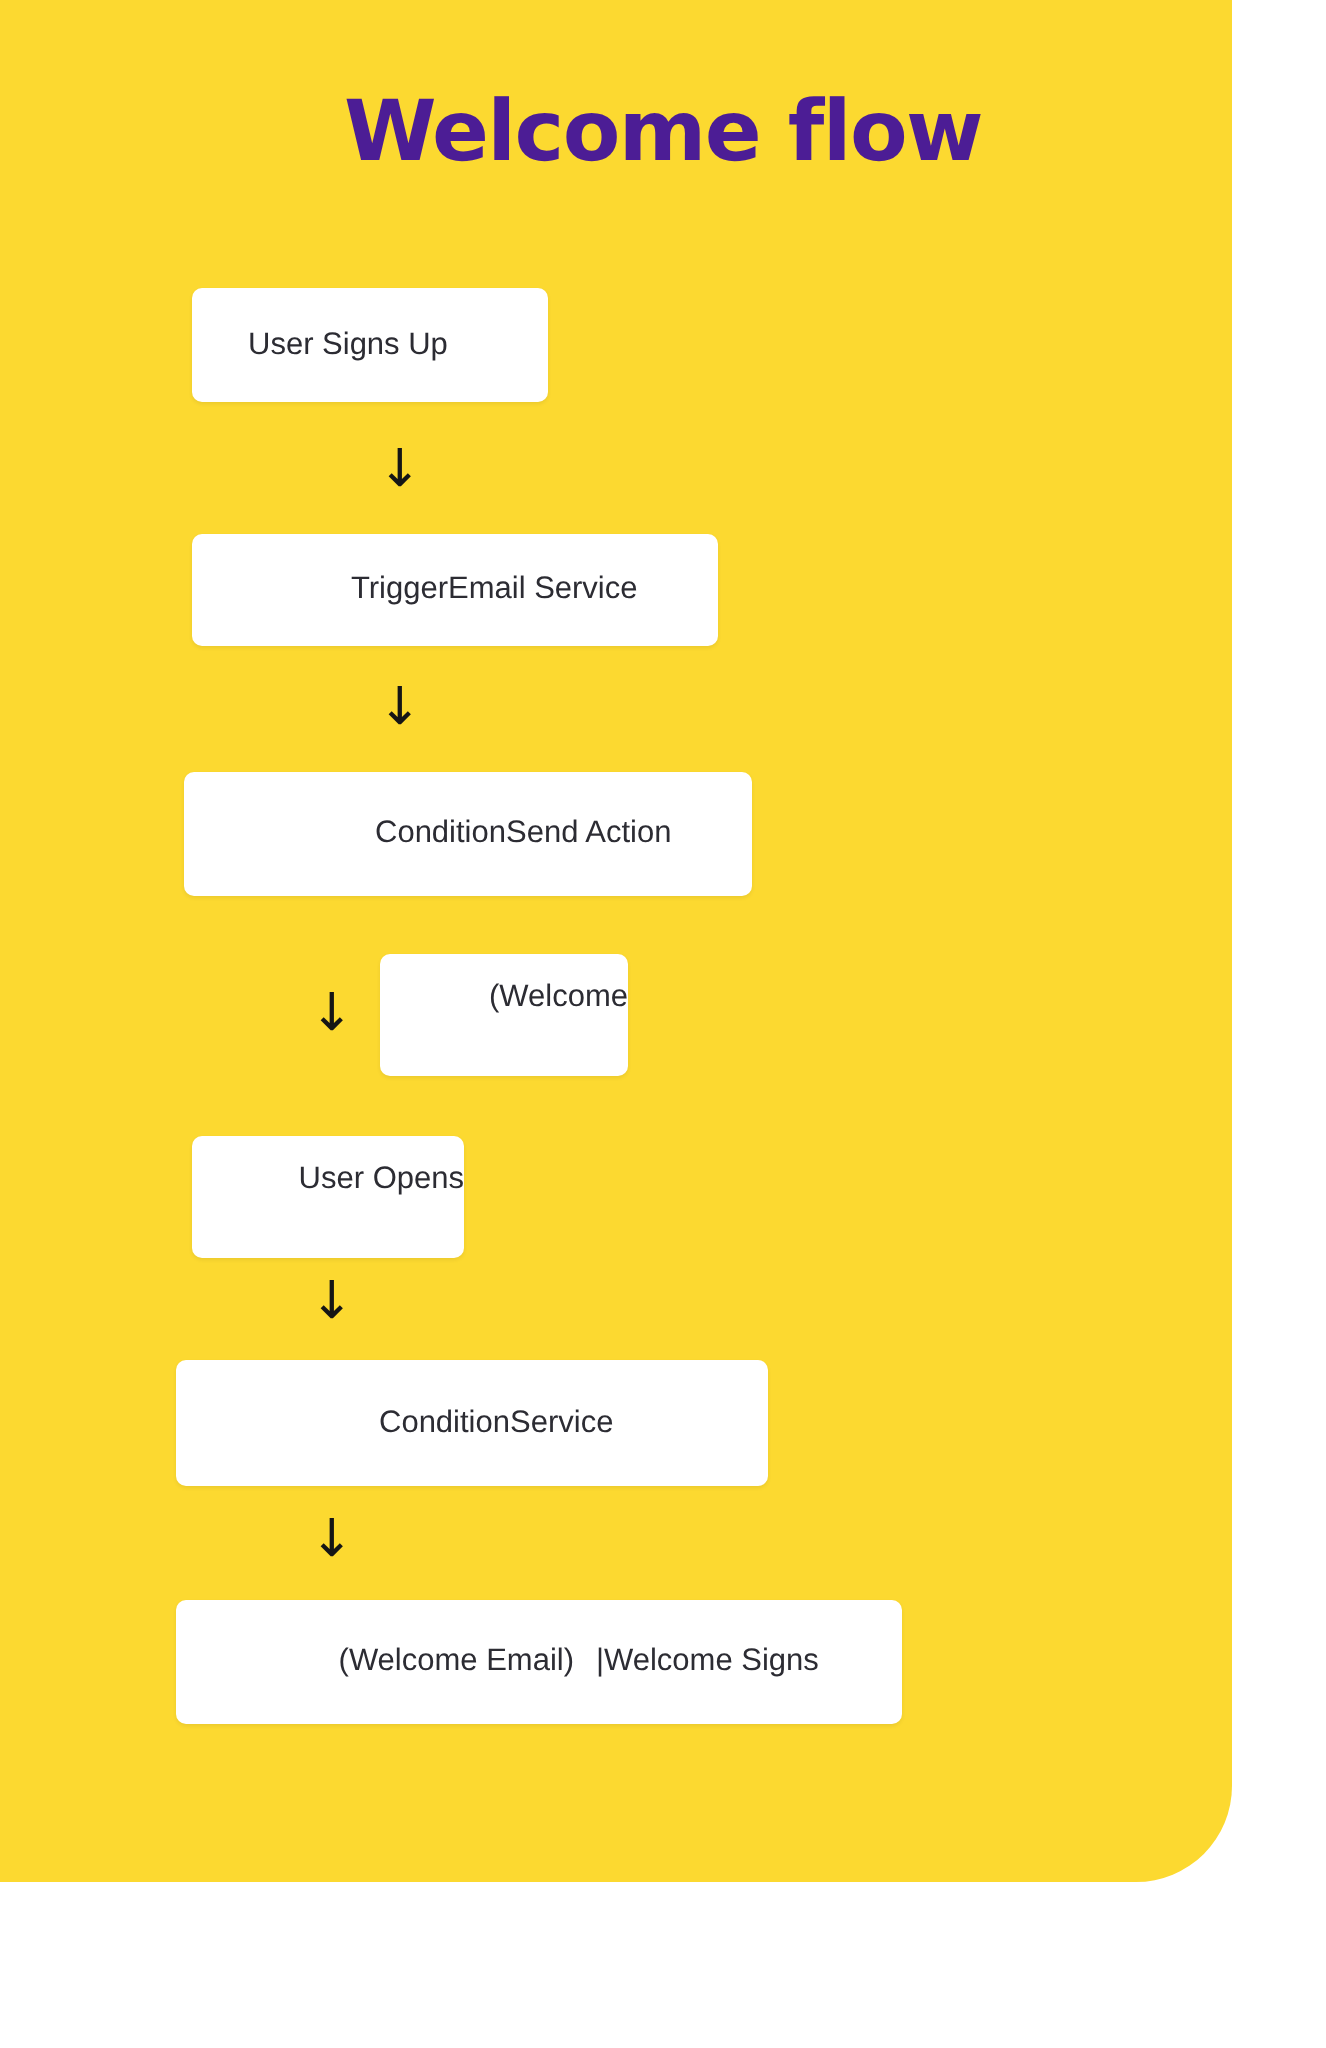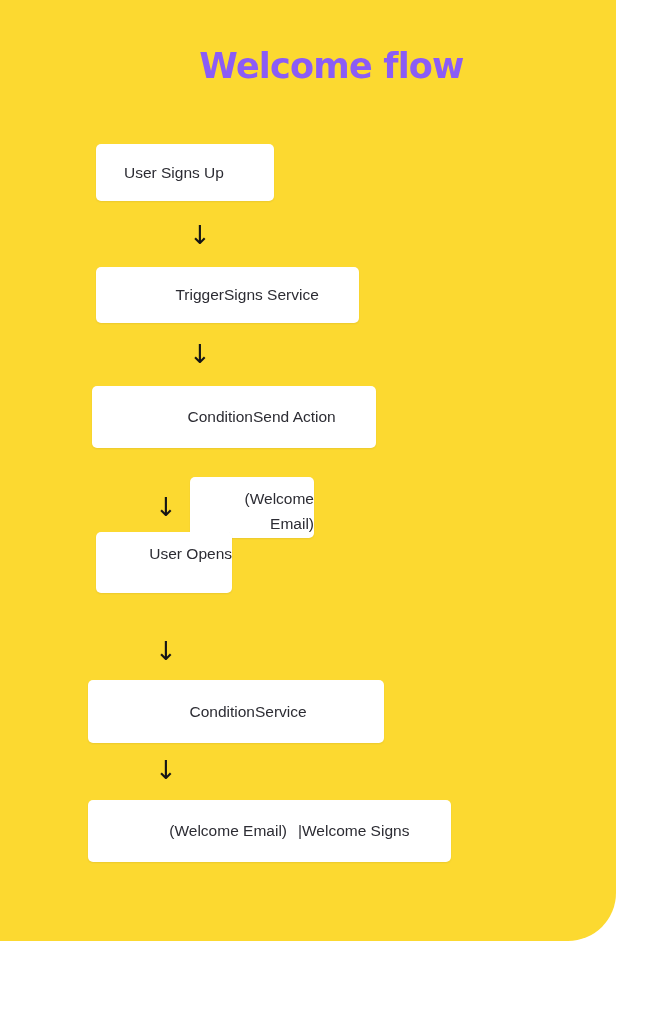--- a/index.html
+++ b/index.html
@@ -28,24 +28,24 @@
   }
 
   
   #page-title {
     position: absolute;
     left: 0;
     top: 44px;
     width: 663px;
     text-align: center;
     font-family: "DejaVu Sans", sans-serif;
-    font-size: 35px;
+    font-size: 42px;
     font-weight: 700;
     letter-spacing: -0.8px;
-    color: #8b5cf6;
+    color: #4c1d95;
     line-height: 44px;
   }
 
   
   .node {
     position: absolute;
     background: #ffffff;
     border-radius: 5px;
     box-shadow: 0 1px 2px rgba(0,0,0,0.07);
     display: flex;
@@ -89,21 +89,21 @@
   #node-trigger-email-service { left: 96px; top: 267px; width: 263px; height: 56px; padding-left: 28px; }
   #node-trigger-email-service .seg-1 { width: 100px; }
   #arrow-2           { left: 189px; top: 341px; }
 
   #node-condition-send-email { left: 92px; top: 386px; width: 284px; height: 62px; padding-left: 30px; }
   #node-condition-send-email .seg-1 { width: 131px; }
   #arrow-3           { left: 155px; top: 494px; }
 
   #node-welcome-email-parens { left: 190px; top: 477px; width: 124px; height: 61px; padding-left: 23px; }
 
-  #node-user-opens-email { left: 96px; top: 532px; width: 136px; height: 61px; padding-left: 33px; }
+  #node-user-opens-email { left: 96px; top: 568px; width: 136px; height: 61px; padding-left: 33px; }
   #arrow-4           { left: 155px; top: 638px; }
 
   #node-condition-action { left: 88px; top: 680px; width: 296px; height: 63px; padding-left: 25px; }
   #node-condition-action .seg-1 { width: 142px; }
   #arrow-5           { left: 155px; top: 757px; }
 
   #node-welcome-email-pair { left: 88px; top: 800px; width: 363px; height: 62px; padding-left: 19px; }
   #node-welcome-email-pair .seg-1 { width: 180px; }
   #node-welcome-email-pair .sep { width: 15px; color: #2c2c33; }
 </style>
@@ -115,35 +115,34 @@
 <div id="page-title">Welcome flow</div>
 
 <div class="node" id="node-user-signs-up">
   <span class="seg seg-1">User Signs Up</span>
 </div>
 
 <div class="arrow" id="arrow-1">↓</div>
 
 <div class="node" id="node-trigger-email-service">
   <span class="seg seg-1">Trigger</span>
-  <span class="seg seg-2">Signs Service</span>
+  <span class="seg seg-2">Email Service</span>
 </div>
 
 <div class="arrow" id="arrow-2">↓</div>
 
 <div class="node" id="node-condition-send-email">
   <span class="seg seg-1">Condition</span>
   <span class="seg seg-2">Send Action</span>
 </div>
 
 <div class="arrow" id="arrow-3">↓</div>
 
 <div class="node stacked" id="node-welcome-email-parens">
   <span class="line">(Welcome</span>
-  <span class="line">Email)</span>
 </div>
 
 <div class="node stacked" id="node-user-opens-email">
   <span class="line">User Opens</span>
 </div>
 
 <div class="arrow" id="arrow-4">↓</div>
 
 <div class="node" id="node-condition-action">
   <span class="seg seg-1">Condition</span>

